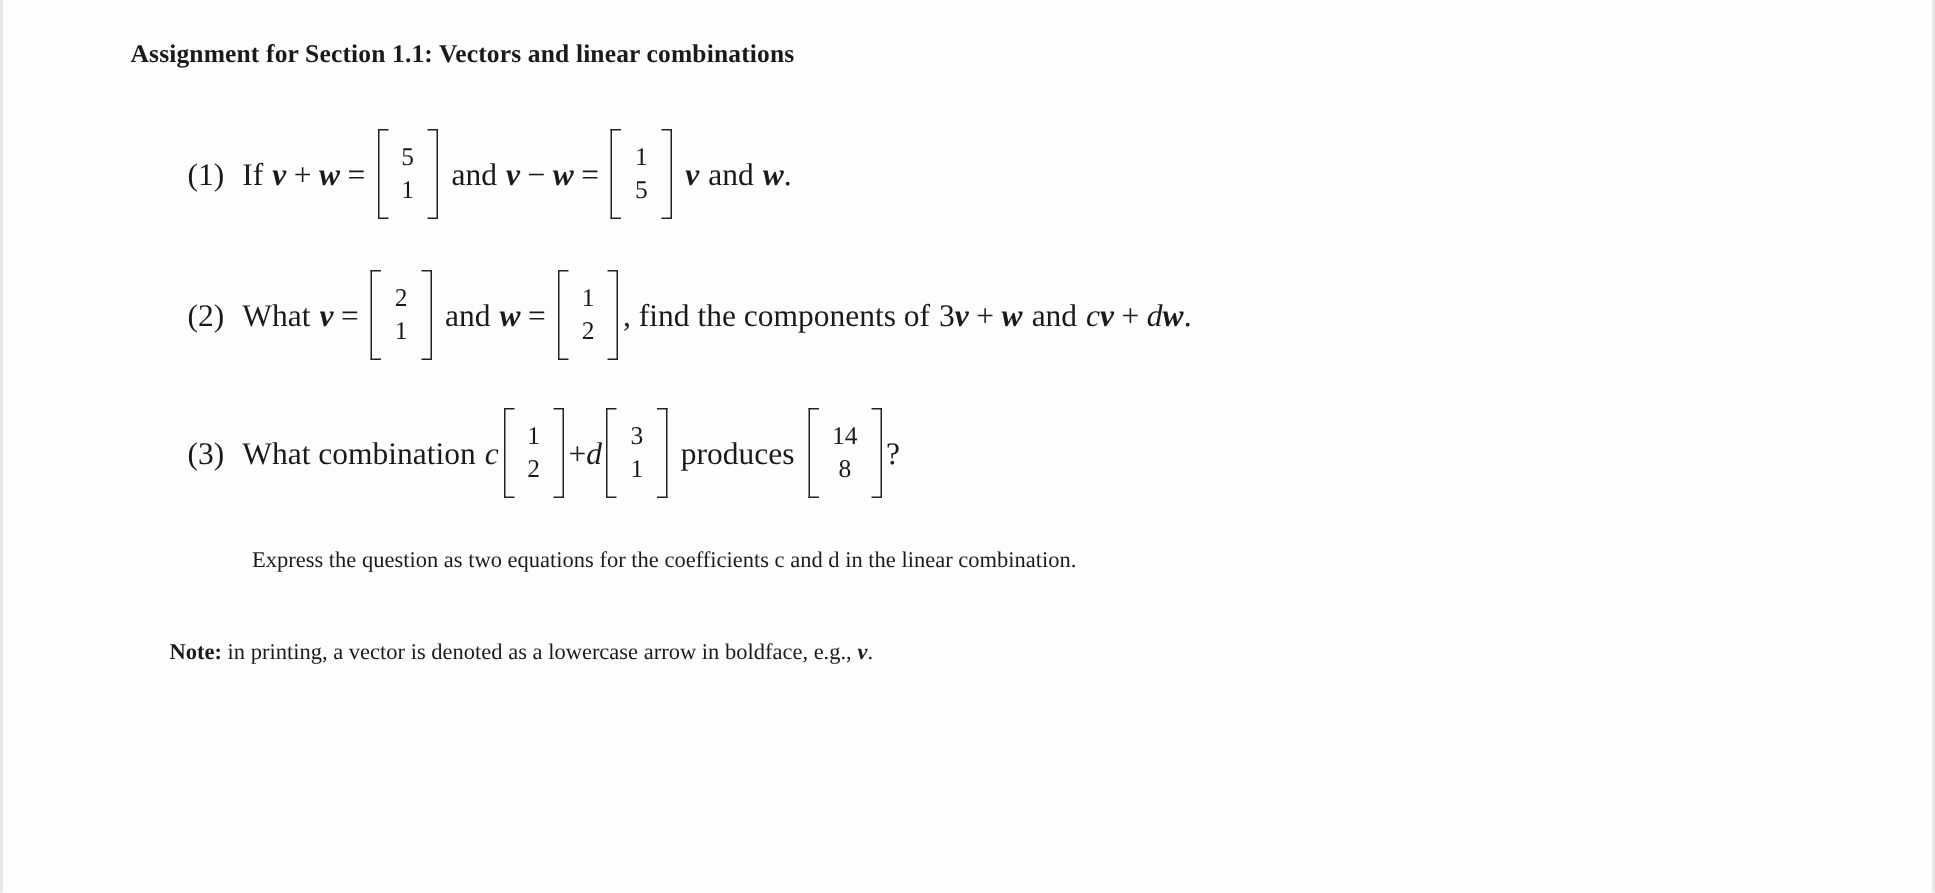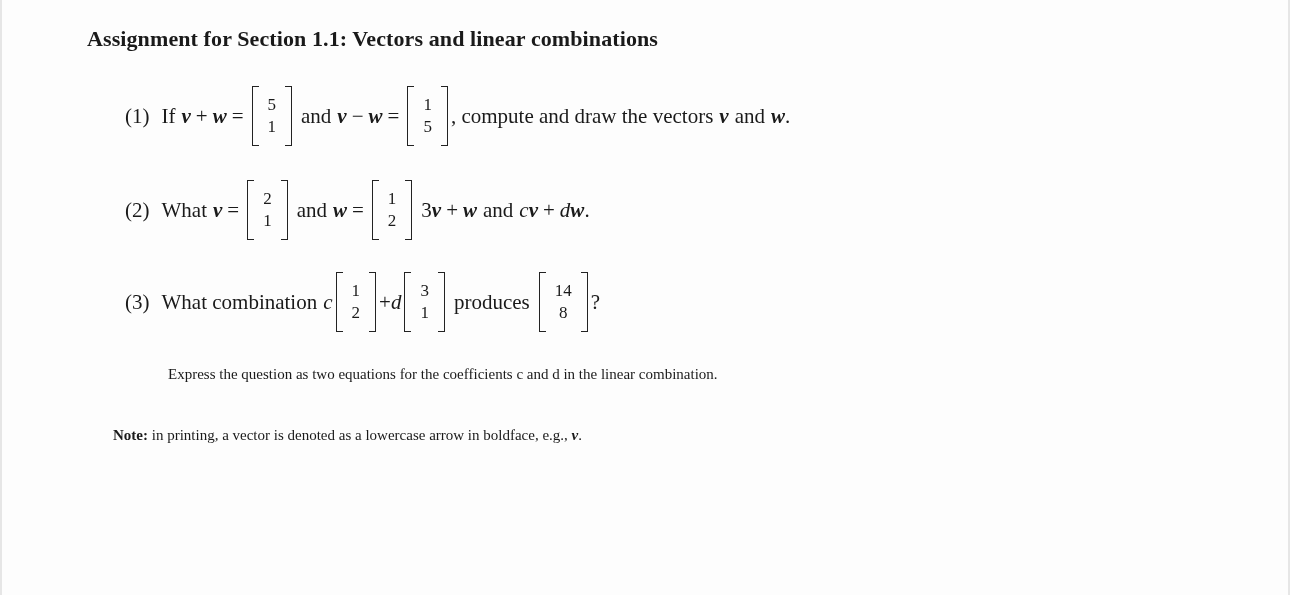--- a/index.html
+++ b/index.html
@@ -10,21 +10,21 @@
       color: #1a1a1a;
       position: relative;
     }
     .page {
       position: absolute; left: 0; top: 0; width: 1290px; height: 595px;
       border-left: 2px solid #e6e6e6; border-right: 2px solid #e6e6e6;
       box-sizing: border-box; background: #fdfdfd;
     }
     .title {
       position: absolute; left: 85px; top: 26px;
-      font-size: 22px; font-weight: bold; white-space: nowrap; letter-spacing: 0.1px;
+      font-size: 17px; font-weight: bold; white-space: nowrap; letter-spacing: 0.1px;
     }
     .line {
       position: absolute; display: flex; align-items: center;
       font-size: 21px; white-space: nowrap;
     }
     .sp { display: inline-block; width: 6px; }
     .bv { font-weight: bold; font-style: italic; }
     .it { font-style: italic; }
     .op { margin: 0 5px; }
     .matrix {
@@ -75,21 +75,20 @@
     <span class="bv">w</span>
     <span class="op">=</span>
     <span class="matrix">
         <span class="br l"></span>
         <span class="cells">
           <span>1</span>
           <span>5</span>
         </span>
         <span class="br r"></span>
       </span>
-    <span>, compute and draw the vectors</span>
       <span class="sp"></span>
     <span class="bv">v</span>
       <span class="sp"></span>
     <span>and</span>
       <span class="sp"></span>
     <span class="bv">w</span>
       <span>.</span>
   </div>
 
   <div class="line" style="left:123px; top:180px;">
@@ -114,20 +113,21 @@
     <span class="bv">w</span>
     <span class="op">=</span>
     <span class="matrix">
         <span class="br l"></span>
         <span class="cells">
           <span>1</span>
           <span>2</span>
         </span>
         <span class="br r"></span>
       </span>
+    <span>, find the components of</span>
       <span class="sp"></span>
     <span>3</span>
       <span class="bv">v</span>
     <span class="op">+</span>
     <span class="bv">w</span>
       <span class="sp"></span>
     <span>and</span>
       <span class="sp"></span>
     <span class="it">c</span>
       <span class="bv">v</span>

